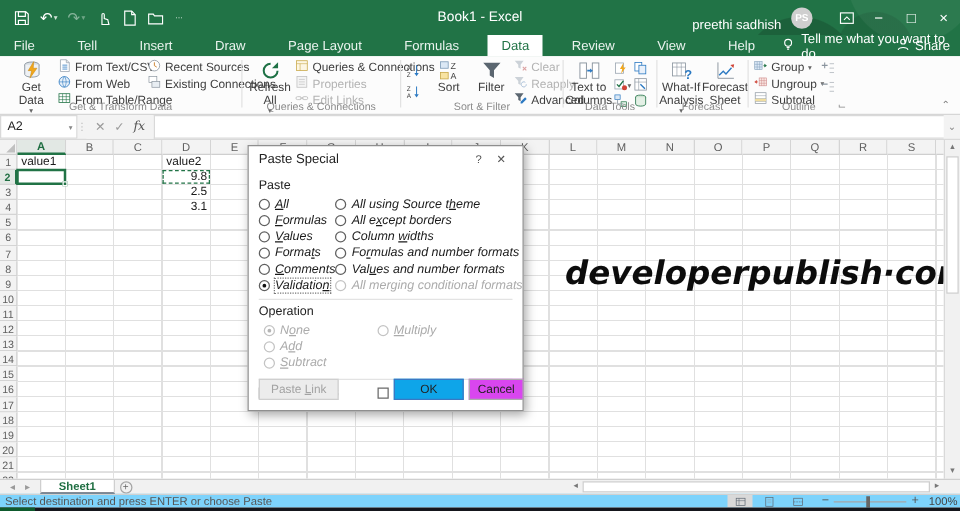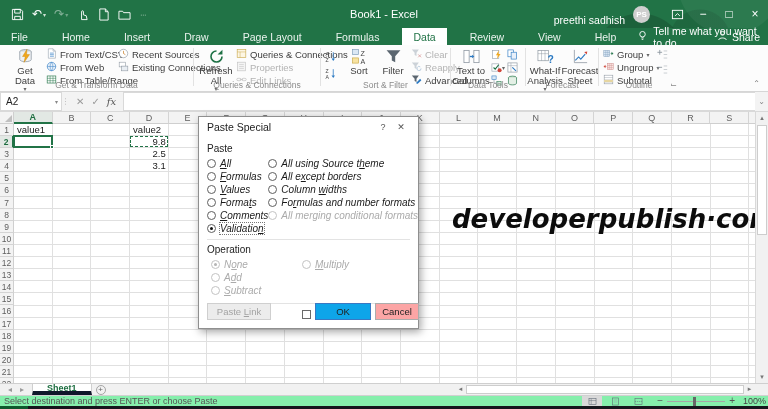--- a/index.html
+++ b/index.html
@@ -89,30 +89,30 @@
     font-weight:bold; font-style:italic; font-size:26px; color:#0c0c0c; letter-spacing:0; white-space:nowrap; }
 
   
   .vscroll { position:absolute; right:0; top:112px; width:13px; height:271px; background:#f1f1f1; border-left:1px solid #d9d9d9; }
   .vscroll .arr { position:absolute; left:0; width:12px; height:12px; color:#777; font-size:7px; text-align:center; line-height:12px; background:#f1f1f1; }
   .vthumb { position:absolute; left:1px; top:13px; width:10px; height:110px; background:#fff; border:1px solid #cdcdcd; }
 
   
   .sheetbar { position:absolute; left:0; top:383px; width:768px; height:12px; background:#f1f1f1; border-top:1px solid #cfcfcf; display:flex; align-items:stretch; font-size:9px; }
   .snav { display:flex; align-items:center; gap:8px; padding:0 8px; color:#9a9a9a; font-size:8px; }
-  .stab { background:#fff; border-right:1px solid #cfcfcf; border-left:1px solid #cfcfcf; border-bottom:4px solid #0f172a;
+  .stab { background:#fff; border-right:1px solid #cfcfcf; border-left:1px solid #cfcfcf; border-bottom:1px solid #0f172a;
     color:#1e6e41; font-weight:bold; padding:0 14px; display:flex; align-items:center; font-size:9px; }
   .addsheet { width:18px; display:flex; align-items:center; justify-content:center; color:#666; }
   .addsheet span { width:10px; height:10px; border:1px solid #a5a5a5; border-radius:50%; font-size:8px; line-height:8px; text-align:center; color:#666; }
   .hscroll { position:absolute; right:13px; top:384px; width:300px; height:10px; display:flex; align-items:center; }
   .hscroll .arr { width:11px; height:10px; background:#f1f1f1; color:#777; font-size:7px; text-align:center; line-height:10px; }
   .hthumb { flex:1; height:9px; background:#fff; border:1px solid #cdcdcd; }
 
   
-  .statusbar { position:absolute; left:0; top:395px; width:768px; height:11px; background:#86efac; border-top:1px solid #d1d1d1; font-size:9px; color:#555; }
+  .statusbar { position:absolute; left:0; top:395px; width:768px; height:11px; background:#7dd3fc; border-top:1px solid #d1d1d1; font-size:9px; color:#555; }
   .status-text { position:absolute; left:4px; top:0; line-height:10px; }
   .sb-right { position:absolute; right:2px; top:0; height:10px; display:flex; align-items:center; gap:3px; }
   .viewbtn { width:20px; height:10px; display:flex; align-items:center; justify-content:center; }
   .viewbtn svg { width:9px; height:9px; }
   .viewbtn.active { background:#d9d9d9; }
   .zoomctl { display:flex; align-items:center; gap:4px; margin-left:6px; }
   .zoomctl .pm { color:#555; font-size:10px; line-height:10px; }
   .ztrack { position:relative; width:58px; height:1px; background:#a6a6a6; }
   .zhandle { position:absolute; left:26px; top:-4px; width:3px; height:9px; background:#666; }
   .zlabel { width:28px; text-align:right; color:#444; }
@@ -137,21 +137,21 @@
   .optrow.disabled { color:#ababab; }
   .optrow.disabled .radio { border-color:#c3c3c3; }
   .optrow.disabled .radio.on:after { background:#b5b5b5; }
   .optrow .focusbox { outline:1px dotted #777; }
   .chkbox { width:9px; height:9px; border:1px solid #6a6a6a; background:#fff; flex:none; }
   .dlg-sep { height:1px; background:#e3e3e3; margin:4px 0; }
   .chkrow { display:flex; margin-top:2px; }
   .chkrow .optrow:first-child { width:95px; }
   .dlg-buttons { position:absolute; left:8px; right:8px; bottom:7px; height:18px; }
   .btn { position:absolute; top:0; height:17px; font-size:9.5px; text-align:center; line-height:15px;
-    background:#fca5a5; border:1px solid #acacac; color:#222; }
+    background:#d946ef; border:1px solid #acacac; color:#222; }
   .btn.disabled { background:#ececec; border-color:#cfcfcf; color:#a3a3a3; }
   .btn.default { border:1.5px solid #3a78c3; background:#0ea5e9; }
   u { text-decoration:underline; }
 </style>
 </head>
 <body>
 
 <div class="app">
 
   <div class="titlebar">
@@ -202,21 +202,21 @@
         </span>
       <span class="winbtn">−</span>
       <span class="winbtn">□</span>
       <span class="winbtn">×</span>
     </div>
   </div>
 
   <div class="tabrow">
     <span id="tab-strip" style="display:flex;gap:12px;">
         <div class="rtab">File</div>
-        <div class="rtab">Home</div>
+        <div class="rtab">Tell</div>
         <div class="rtab">Insert</div>
         <div class="rtab">Draw</div>
         <div class="rtab">Page Layout</div>
         <div class="rtab">Formulas</div>
         <div class="rtab active">Data</div>
         <div class="rtab">Review</div>
         <div class="rtab">View</div>
         <div class="rtab">Help</div>
       </span>
     <span class="tellme">
@@ -657,20 +657,24 @@
               <span>All e<u>x</u>cept borders</span>
             </div>
             <div class="optrow">
               <span class="radio"></span>
               <span>Column <u>w</u>idths</span>
             </div>
             <div class="optrow">
               <span class="radio"></span>
               <span>Fo<u>r</u>mulas and number formats</span>
             </div>
+            <div class="optrow">
+              <span class="radio"></span>
+              <span>Val<u>u</u>es and number formats</span>
+            </div>
             <div class="optrow disabled">
               <span class="radio"></span>
               <span>All merging conditional formats</span>
             </div>
           </div>
       </div>
       <div class="dlg-sep"></div>
       <div class="dlg-label">Operation</div>
       <div class="optcols">
         <div class="optcol l" id="op-left" style="padding-left:4px;">

